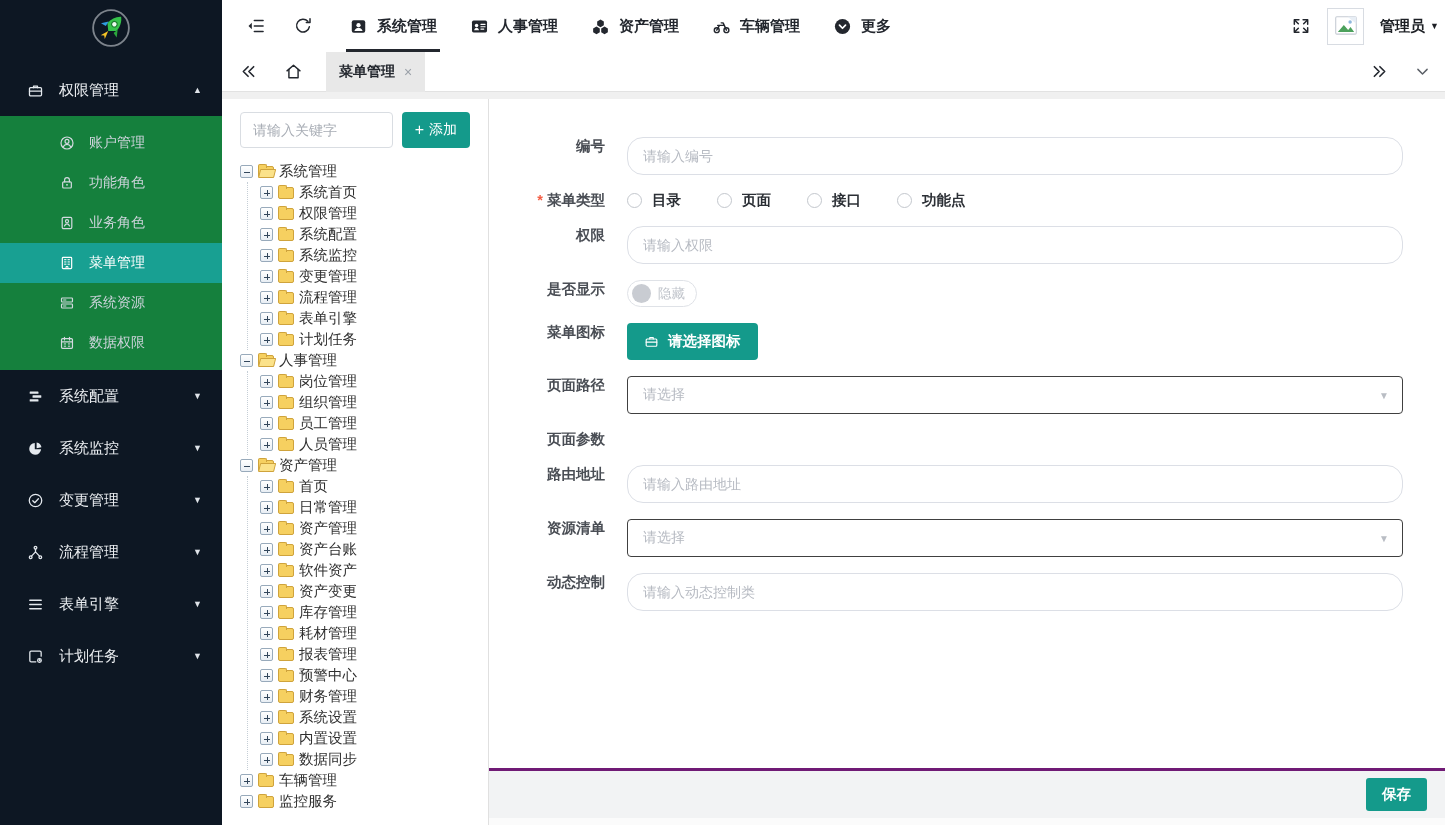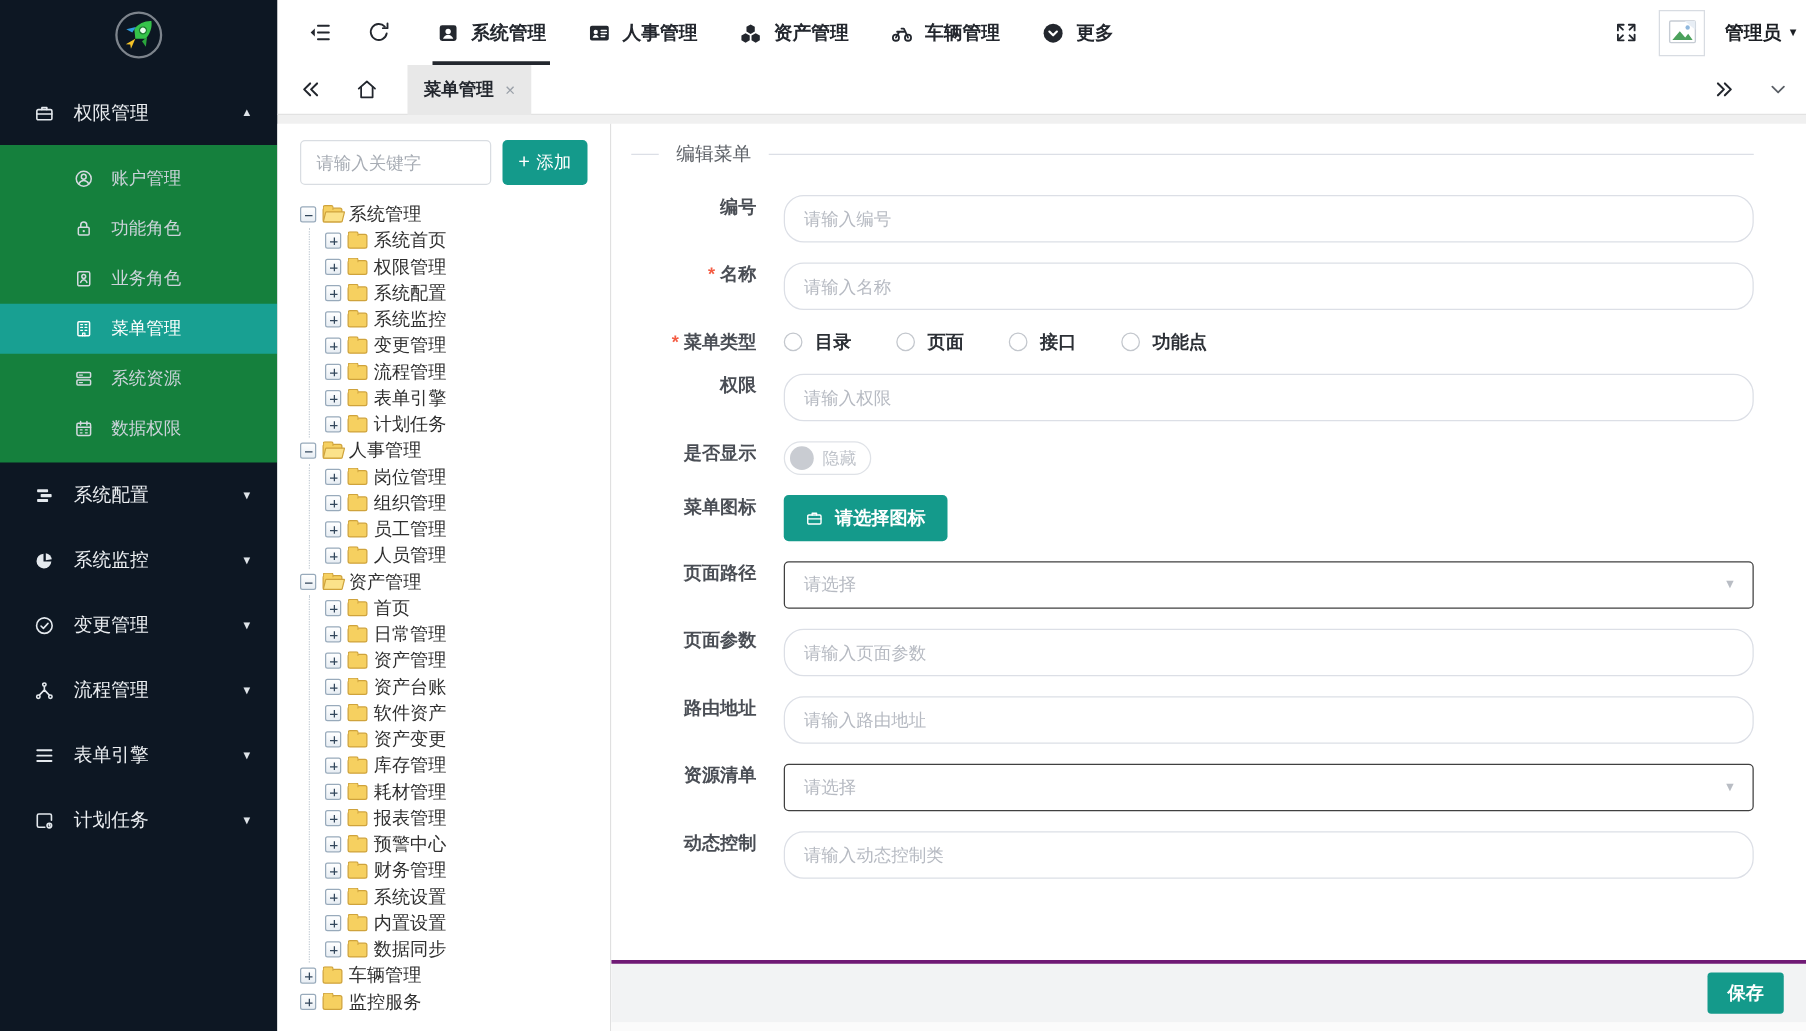--- a/index.html
+++ b/index.html
@@ -548,36 +548,25 @@
             <div class="t-row">
               <span class="exp plus"></span>
               <span class="folder"></span>
               <span class="t-label">监控服务</span>
             </div>
           </div>
       </section>
 
       <section class="form-panel">
         <div class="form-scroll">
-          <div class="divider-header">
-            <span class="dline short"></span>
-            <span class="dtitle">编辑菜单</span>
-            <span class="dline long"></span>
-          </div>
           <div class="form-rows" id="form-rows">
               <div class="f-row">
                 <label class="f-label"><span>编号</span></label>
                 <div class="f-control">
                   <input class="f-input" placeholder="请输入编号" style="">
-                </div>
-              </div>
-              <div class="f-row">
-                <label class="f-label"><span class="star">*</span><span>名称</span></label>
-                <div class="f-control">
-                  <input class="f-input" placeholder="请输入名称" style="">
                 </div>
               </div>
               <div class="f-row">
                 <label class="f-label"><span class="star">*</span><span>菜单类型</span></label>
                 <div class="f-control">
                   <div class="radio-group">
                     <label class="radio">
                       <span class="radio-circle"></span>
                       <span>目录</span>
                     </label>
@@ -629,23 +618,20 @@
                 <label class="f-label"><span>页面路径</span></label>
                 <div class="f-control">
                   <div class="f-select">
                     <span>请选择</span>
                     <span class="sel-caret">▼</span>
                   </div>
                 </div>
               </div>
               <div class="f-row">
                 <label class="f-label"><span>页面参数</span></label>
-                <div class="f-control">
-                  <input class="f-input" placeholder="请输入页面参数" style="">
-                </div>
               </div>
               <div class="f-row">
                 <label class="f-label"><span>路由地址</span></label>
                 <div class="f-control">
                   <input class="f-input" placeholder="请输入路由地址" style="">
                 </div>
               </div>
               <div class="f-row">
                 <label class="f-label"><span>资源清单</span></label>
                 <div class="f-control">

